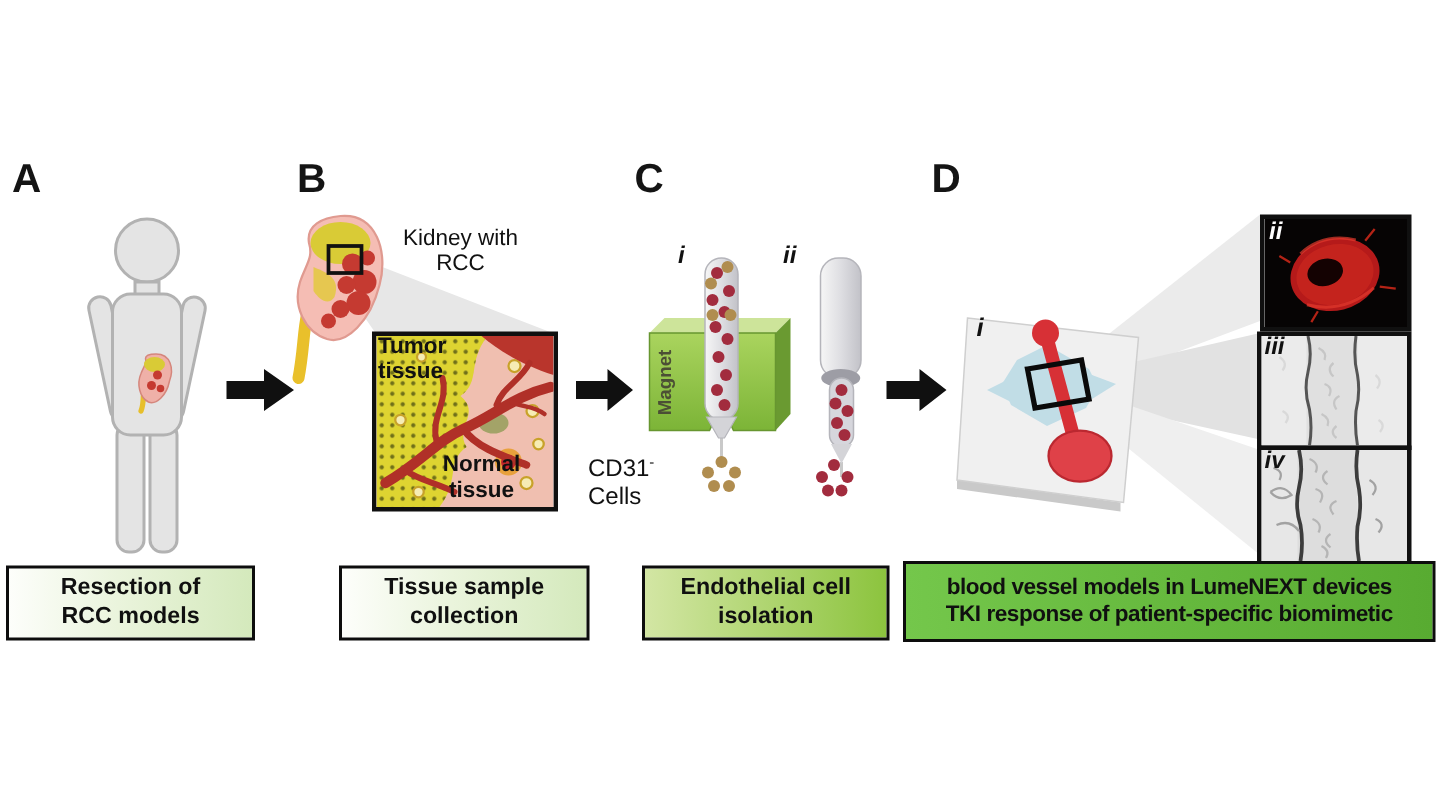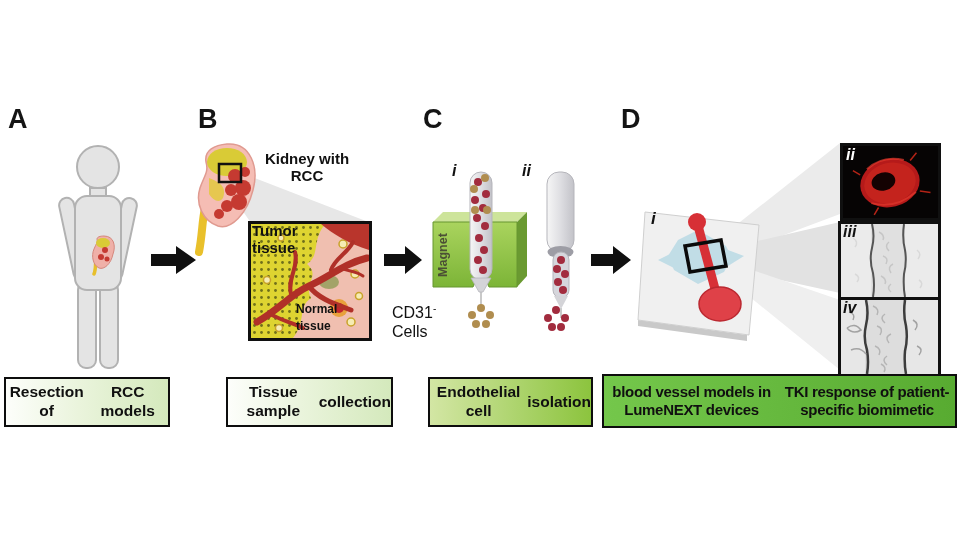--- a/index.html
+++ b/index.html
@@ -1,20 +1,20 @@
 <!DOCTYPE html>
 <html><head>
 <meta charset="utf-8">
 <style>
   html,body{margin:0;padding:0;background:#fff;}
   #stage{position:relative;width:960px;height:540px;background:#ffffff;overflow:hidden;
          font-family:"Liberation Sans",sans-serif;color:#111;}
   .abs{position:absolute;}
   .panel-label{font-size:27px;font-weight:700;color:#141414;}
-  .cap{position:absolute;border:2px solid #0d0d0d;display:flex;flex-direction:row;
+  .cap{position:absolute;border:2px solid #0d0d0d;display:flex;flex-direction:column;
        align-items:center;justify-content:center;text-align:center;
        font-weight:700;font-size:15.5px;line-height:1.22;color:#101010;}
   .cap-ab{background:linear-gradient(90deg,#fdfefb 0%,#eaf4dc 45%,#d4e9bc 100%);}
   .cap-c{background:linear-gradient(90deg,#d3e6a4 0%,#8cc43e 100%);}
   .cap-d{background:linear-gradient(90deg,#74c74b 0%,#58ab31 100%);font-size:15px;letter-spacing:-0.3px;}
   .small-roman{font-weight:700;font-size:16px;font-style:italic;}
   .inset-box{position:absolute;border:3px solid #101010;box-sizing:content-box;}
   .txt{position:absolute;}
   sup{font-size:10px;}
 </style>
@@ -76,21 +76,21 @@
       <ellipse cx="60" cy="50" rx="8" ry="8"></ellipse>
       <ellipse cx="48" cy="52" rx="6" ry="6"></ellipse>
       <ellipse cx="56" cy="64" rx="8" ry="8"></ellipse>
       <ellipse cx="44" cy="68" rx="6" ry="6"></ellipse>
       <ellipse cx="36" cy="76" rx="5" ry="5"></ellipse>
       <ellipse cx="62" cy="34" rx="5" ry="5"></ellipse>
     </g>
     <rect x="36" y="26" width="22" height="18" fill="none" stroke="#111" stroke-width="2.5"></rect>
   </svg>
 
-  <div class="txt" style="left:255px;top:150px;width:104px;text-align:center;font-weight:700;font-size:15px;line-height:17px">
+  <div class="txt" style="left:255px;top:150px;width:104px;text-align:center;font-weight:400;font-size:15px;line-height:17px">
     <div>Kidney with</div>
     <div>RCC</div>
   </div>
 
   <div class="inset-box" style="left:248px;top:221px;width:118px;height:114px">
     <svg width="118" height="114" viewBox="0 0 118 114">
       <defs>
         <pattern id="tdots" width="7" height="7" patternUnits="userSpaceOnUse">
           <circle cx="3.5" cy="3.5" r="1.4" fill="#70701a"></circle>
         </pattern>
@@ -120,21 +120,21 @@
       <circle cx="16" cy="56" r="3.5" fill="#f6ecb4" stroke="#c8a22a" stroke-width="1.5"></circle>
       <circle cx="30" cy="14" r="3" fill="#f6ecb4" stroke="#c8a22a" stroke-width="1.5"></circle>
       <circle cx="28" cy="104" r="3.5" fill="#f6ecb4" stroke="#c8a22a" stroke-width="1.5"></circle>
     </svg>
   </div>
 
   <div class="txt" style="left:252px;top:222px;font-weight:700;font-size:15px;line-height:17px">
     <div>Tumor</div>
     <div>tissue</div>
   </div>
-  <div class="txt" style="left:296px;top:301px;width:70px;text-align:left;font-weight:700;font-size:12px;line-height:17px">
+  <div class="txt" style="left:286px;top:301px;width:70px;text-align:center;font-weight:700;font-size:15px;line-height:17px">
     <div>Normal</div>
     <div>tissue</div>
   </div>
 
   <div class="cap cap-ab" style="left:226px;top:377px;width:163px;height:46px">
     <span>Tissue sample</span>
     <span>collection</span>
   </div>
 
   <div class="txt panel-label" style="left:423px;top:104px">C</div>

